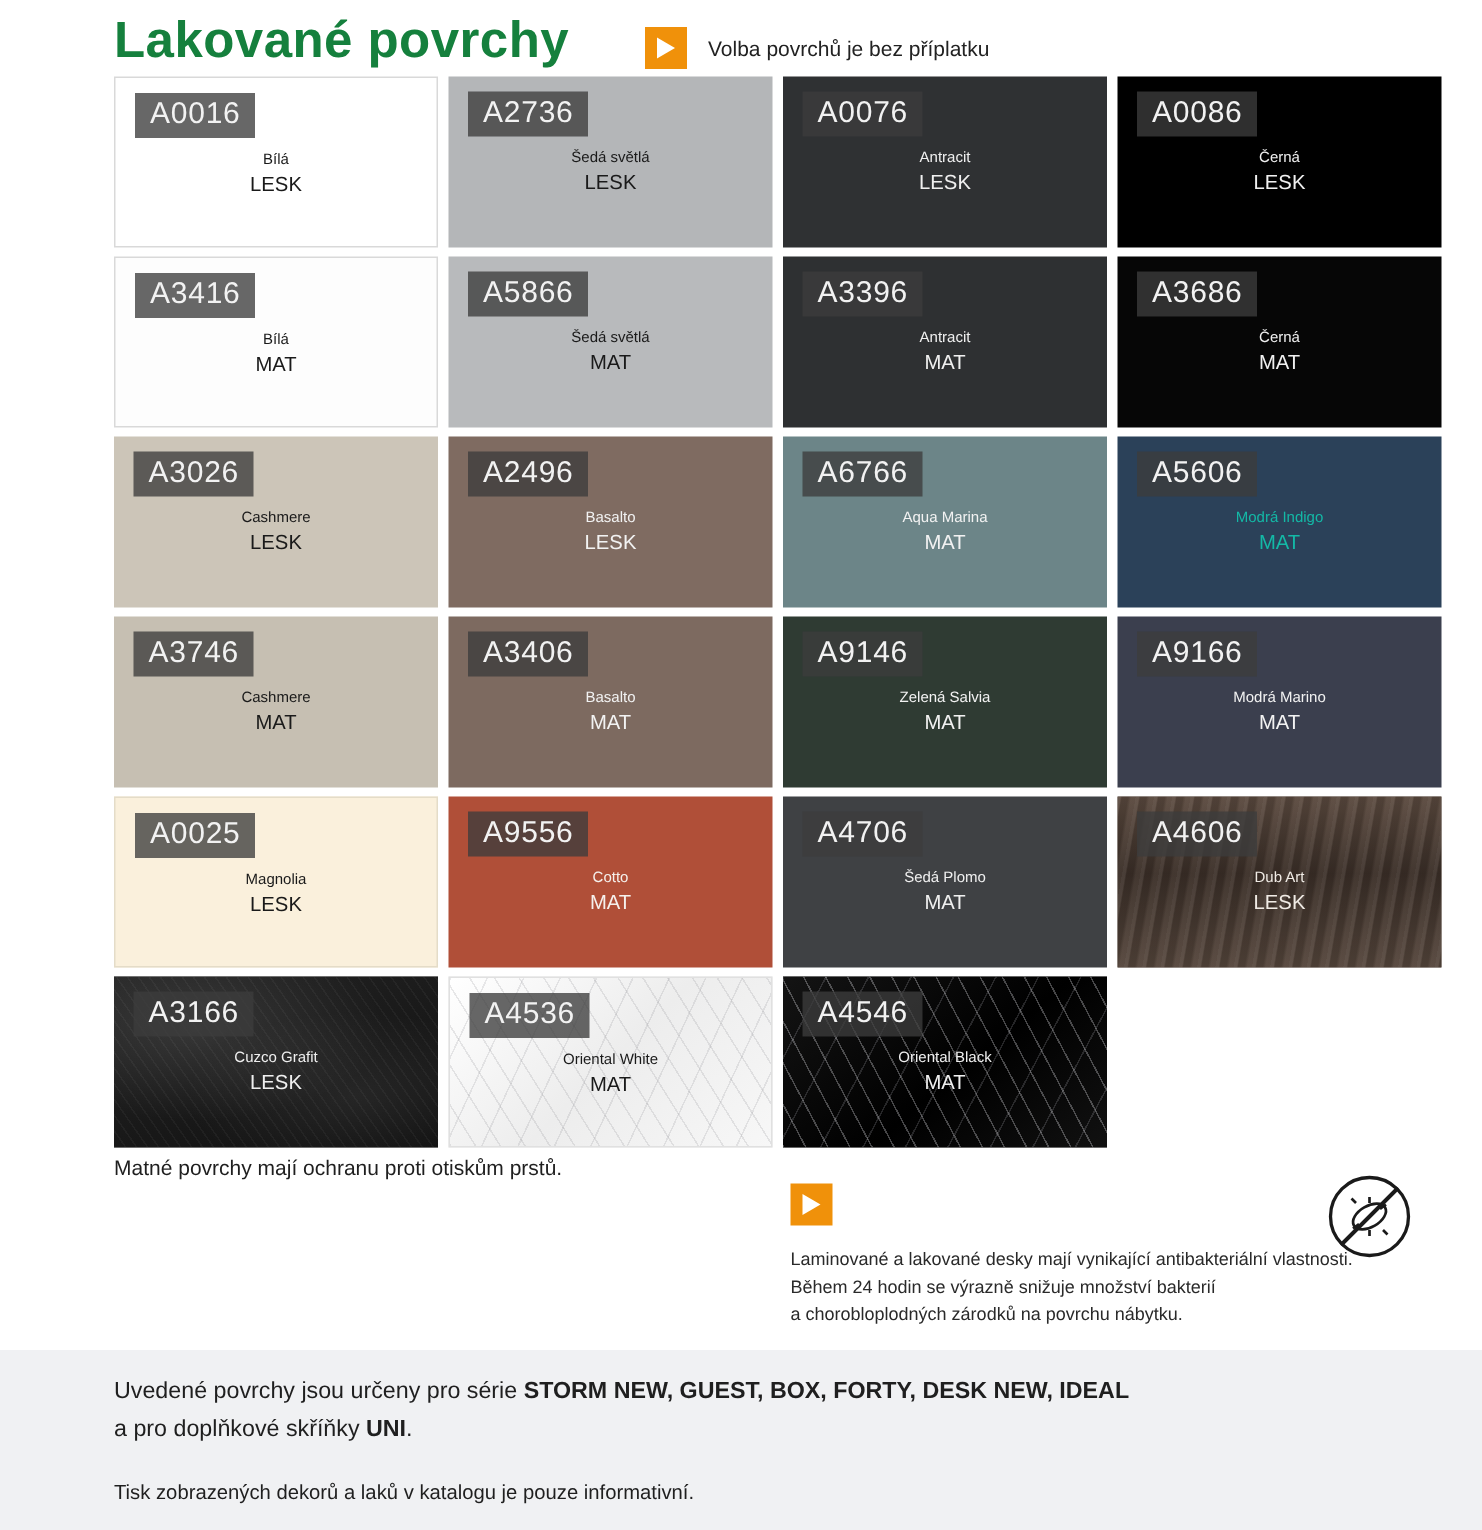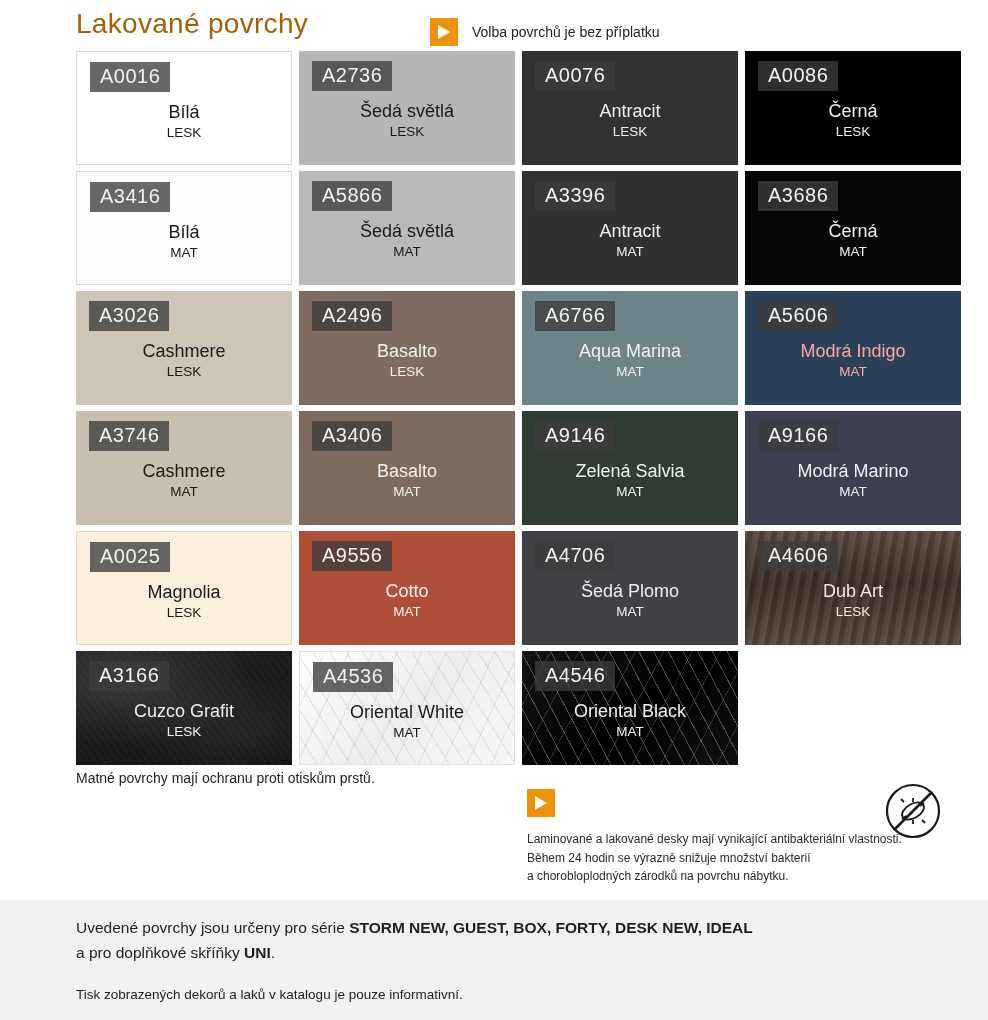--- a/index.html
+++ b/index.html
@@ -26,23 +26,23 @@
     position: absolute;
     left: 76px;
     top: 8px;
     width: 880px;
     height: 42px;
   }
   #page-title {
     position: absolute;
     left: 0;
     top: 0;
-    font-size: 28px;
-    font-weight: 400;
-    color: #a16207;
+    font-size: 34px;
+    font-weight: 700;
+    color: #15803d;
     letter-spacing: 0.3px;
   }
   .note-flag {
     position: absolute;
     display: flex;
     align-items: center;
   }
   .flag-box {
     width: 28px;
     height: 28px;
@@ -103,21 +103,21 @@
   }
   .swatch .labels {
     position: absolute;
     left: 0;
     right: 0;
     top: 48px;
     text-align: center;
     line-height: 1.35;
   }
   .swatch .name {
-    font-size: 18px;
+    font-size: 10px;
     display: block;
   }
   .swatch .finish {
     font-size: 13.5px;
     display: block;
   }
 
   
   #matt-note {
     position: absolute;
@@ -277,21 +277,21 @@
         </div>
         <div class="swatch" style="background: rgb(108, 133, 136);">
           <div class="code">A6766</div>
           <div class="labels" style="color: rgb(242, 242, 242);">
             <span class="name">Aqua Marina</span>
             <span class="finish">MAT</span>
           </div>
         </div>
         <div class="swatch" style="background: rgb(43, 65, 89);">
           <div class="code">A5606</div>
-          <div class="labels" style="color: #fca5a5;">
+          <div class="labels" style="color: #14b8a6;">
             <span class="name">Modrá Indigo</span>
             <span class="finish">MAT</span>
           </div>
         </div>
       </div>
       <div class="grid-row">
         <div class="swatch" style="background: rgb(198, 191, 178);">
           <div class="code">A3746</div>
           <div class="labels" style="color: rgb(26, 26, 26);">
             <span class="name">Cashmere</span>

